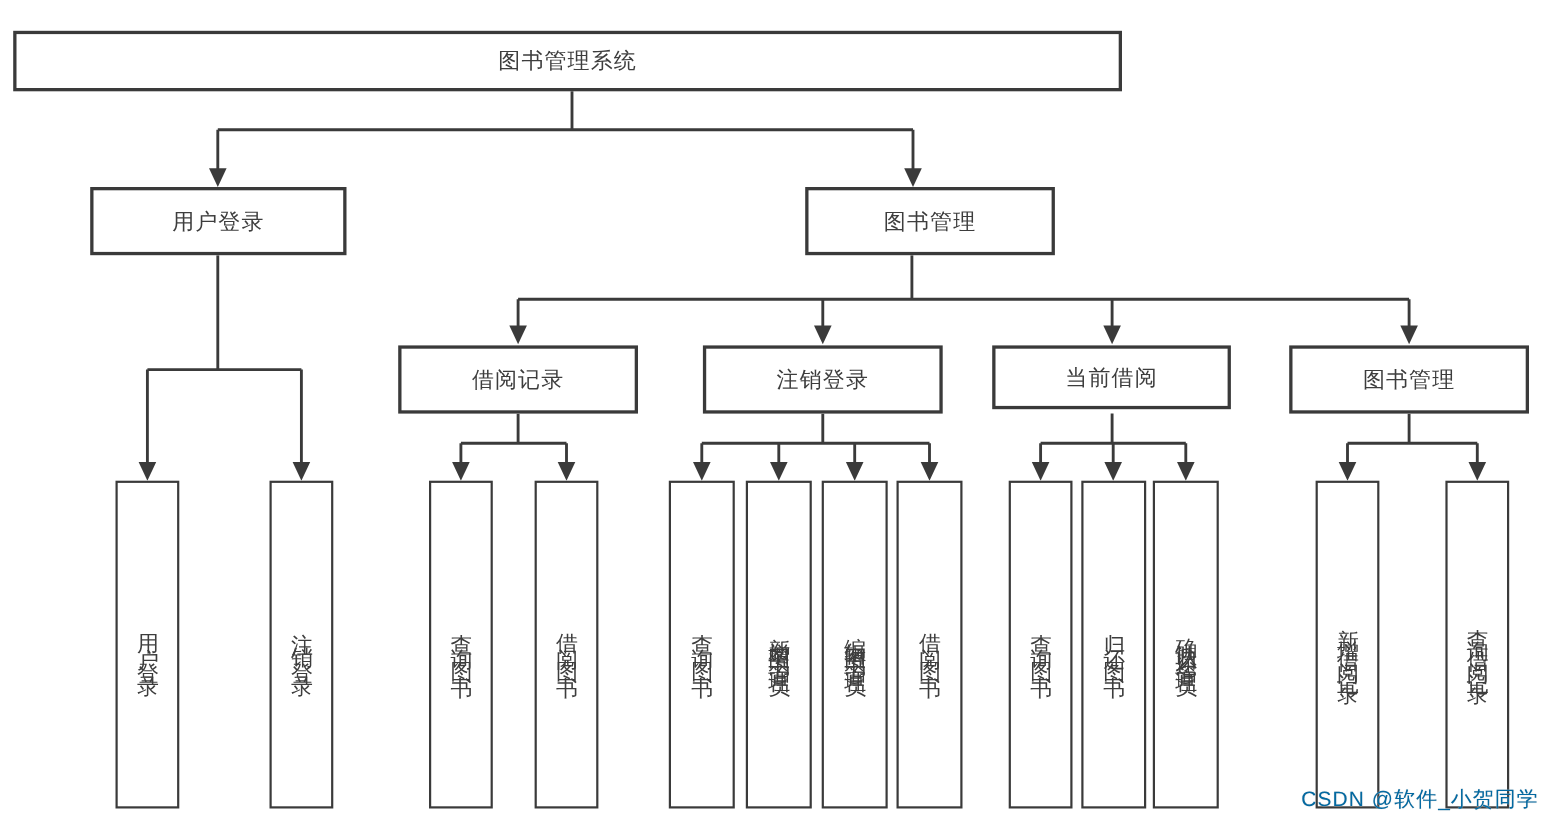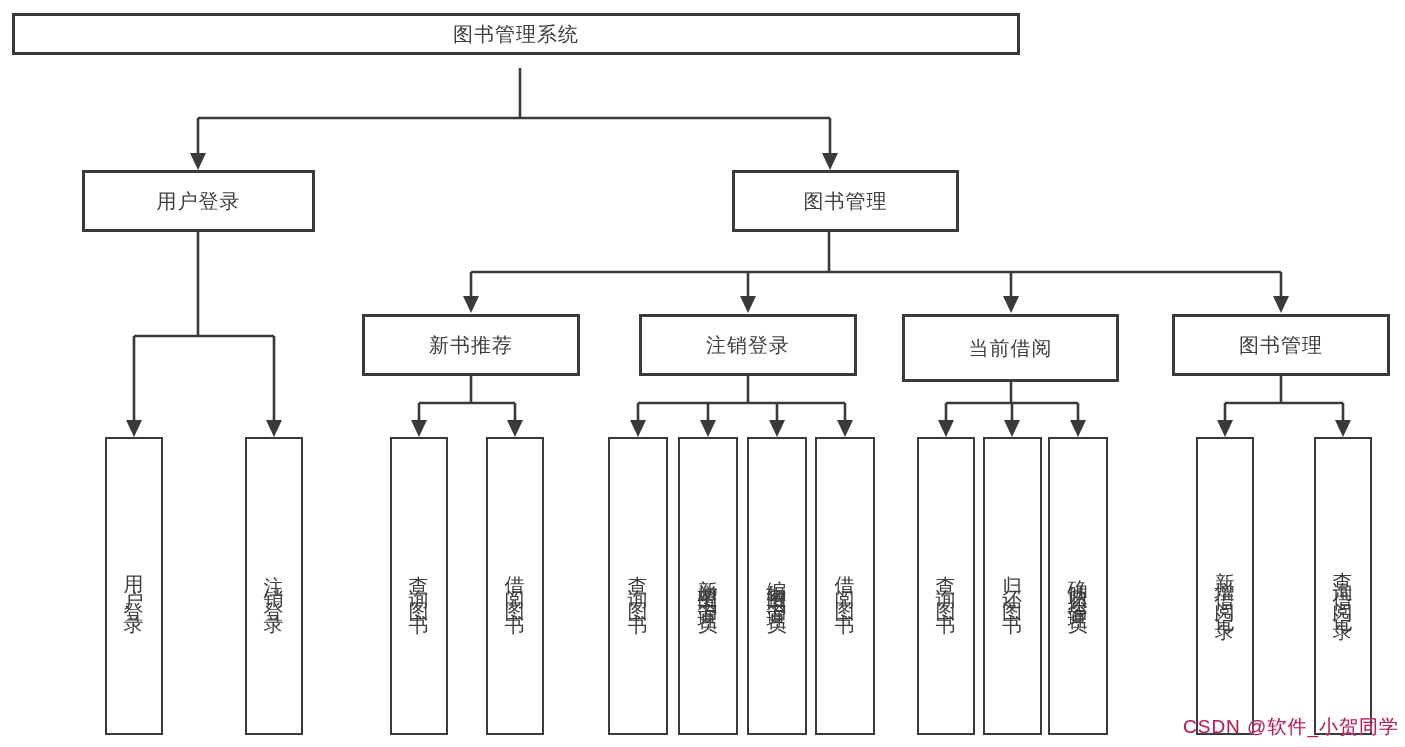--- a/index.html
+++ b/index.html
@@ -19,21 +19,21 @@
     box-sizing:border-box;overflow:hidden;
   }
   .vtext{
     writing-mode:vertical-rl;text-orientation:upright;
     font-size:20px;line-height:1;letter-spacing:13px;color:#3d3d3d;
   }
   .mid .vtext{letter-spacing:10px;}
   .tight .vtext{letter-spacing:5px;}
   #watermark{
     position:absolute;left:1183px;top:714px;width:220px;
-    font-size:19px;color:#be185d;letter-spacing:1px;white-space:nowrap;
+    font-size:19px;color:#0369a1;letter-spacing:1px;white-space:nowrap;
     text-shadow:0 0 1px #c9c9c9;z-index:5;
   }
   .wire{stroke:#3a3a3a;stroke-width:2.6;fill:none;}
   .arrow{fill:#3a3a3a;stroke:none;}
 </style>
 </head>
 <body>
 
 <div id="stage">
 
@@ -66,38 +66,38 @@
     <path class="wire" d="M1011,376 V403 M946,403 H1078 M946,403 V421 M1012,403 V421 M1078,403 V421"></path>
     <polygon class="arrow" points="938,420 954,420 946,437"></polygon>
     <polygon class="arrow" points="1004,420 1020,420 1012,437"></polygon>
     <polygon class="arrow" points="1070,420 1086,420 1078,437"></polygon>
 
     <path class="wire" d="M1281,376 V403 M1225,403 H1343 M1225,403 V421 M1343,403 V421"></path>
     <polygon class="arrow" points="1217,420 1233,420 1225,437"></polygon>
     <polygon class="arrow" points="1335,420 1351,420 1343,437"></polygon>
   </svg>
 
-  <div class="node" style="left:12px;top:13px;width:1008px;height:42px">
+  <div class="node" style="left:12px;top:28px;width:1008px;height:55px">
     <span>图书管理系统</span>
   </div>
 
   <div class="node" style="left:82px;top:170px;width:233px;height:62px">
     <span>用户登录</span>
   </div>
   <div class="node" style="left:732px;top:170px;width:227px;height:62px">
     <span>图书管理</span>
   </div>
 
   <div class="node" style="left:362px;top:314px;width:218px;height:62px">
-    <span>新书推荐</span>
+    <span>借阅记录</span>
   </div>
   <div class="node" style="left:639px;top:314px;width:218px;height:62px">
     <span>注销登录</span>
   </div>
-  <div class="node" style="left:902px;top:314px;width:217px;height:68px">
+  <div class="node" style="left:902px;top:314px;width:217px;height:58px">
     <span>当前借阅</span>
   </div>
   <div class="node" style="left:1172px;top:314px;width:218px;height:62px">
     <span>图书管理</span>
   </div>
 
   <div class="vnode" style="left:105px;top:437px;width:58px;height:298px">
     <span class="vtext">用户登录</span>
   </div>
   <div class="vnode" style="left:245px;top:437px;width:58px;height:298px">

